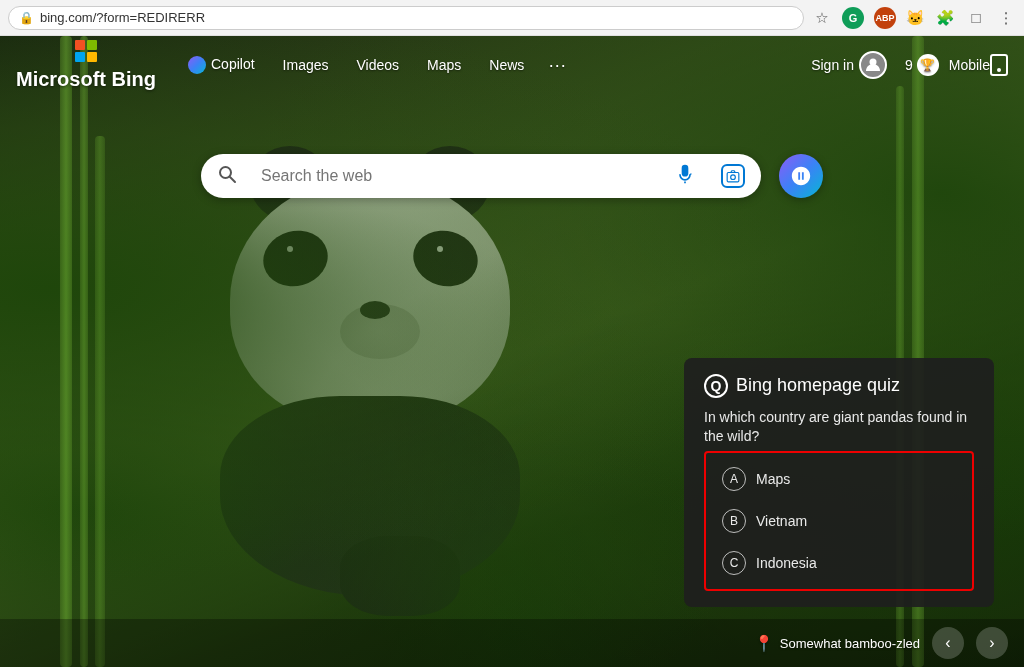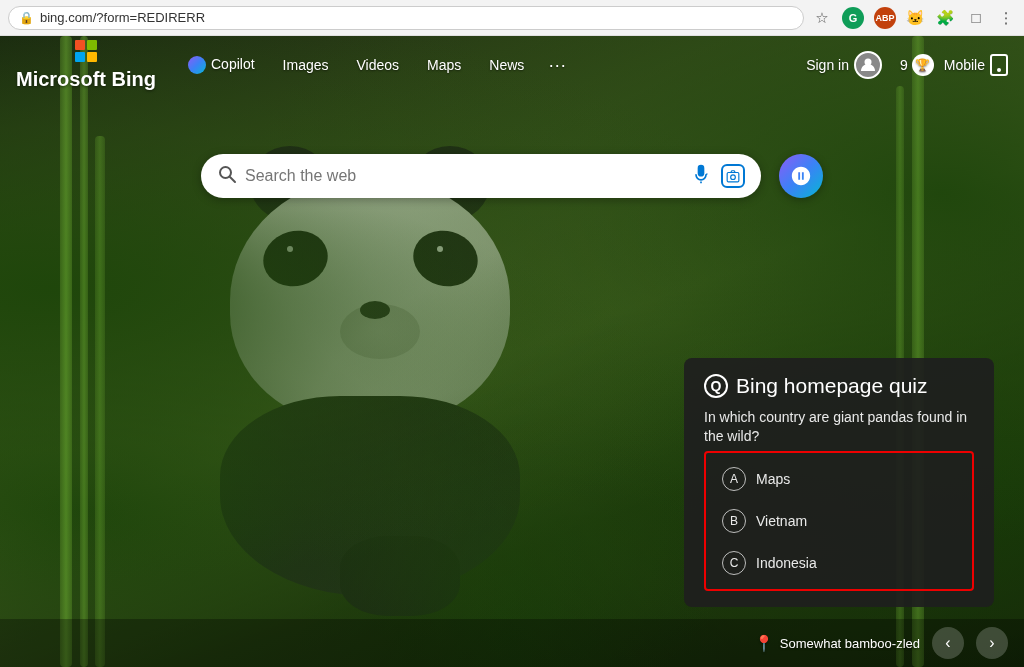--- a/index.html
+++ b/index.html
@@ -174,21 +174,20 @@
       justify-content: center;
       font-size: 12px;
     }
 
     .mobile-btn {
       color: white;
       font-size: 14px;
       cursor: pointer;
       display: flex;
       align-items: center;
-      gap: 5px;
       text-shadow: 0 1px 2px rgba(0,0,0,0.5);
     }
 
     .mobile-icon {
       width: 18px;
       height: 22px;
       border: 2px solid white;
       border-radius: 3px;
       position: relative;
     }
@@ -215,21 +214,21 @@
     }
 
     .search-bar {
       width: 560px;
       height: 44px;
       background: white;
       border-radius: 22px;
       display: flex;
       align-items: center;
       padding: 0 16px;
-      gap: 8px;
+      gap: 24px;
       box-shadow: 0 2px 10px rgba(0,0,0,0.3);
     }
 
     .search-icon-svg {
       color: #555;
       font-size: 18px;
       flex-shrink: 0;
     }
 
     .search-input {
@@ -318,21 +317,21 @@
       border: 2px solid white;
       border-radius: 50%;
       display: flex;
       align-items: center;
       justify-content: center;
       font-size: 14px;
       font-weight: bold;
       flex-shrink: 0;
     }
     .quiz-title {
-      font-size: 21px;
+      font-size: 18px;
       font-weight: 500;
     }
     .quiz-question {
       font-size: 14px;
       color: rgba(255,255,255,0.9);
       margin-bottom: 4px;
       line-height: 1.4;
     }
 
     .quiz-options {

